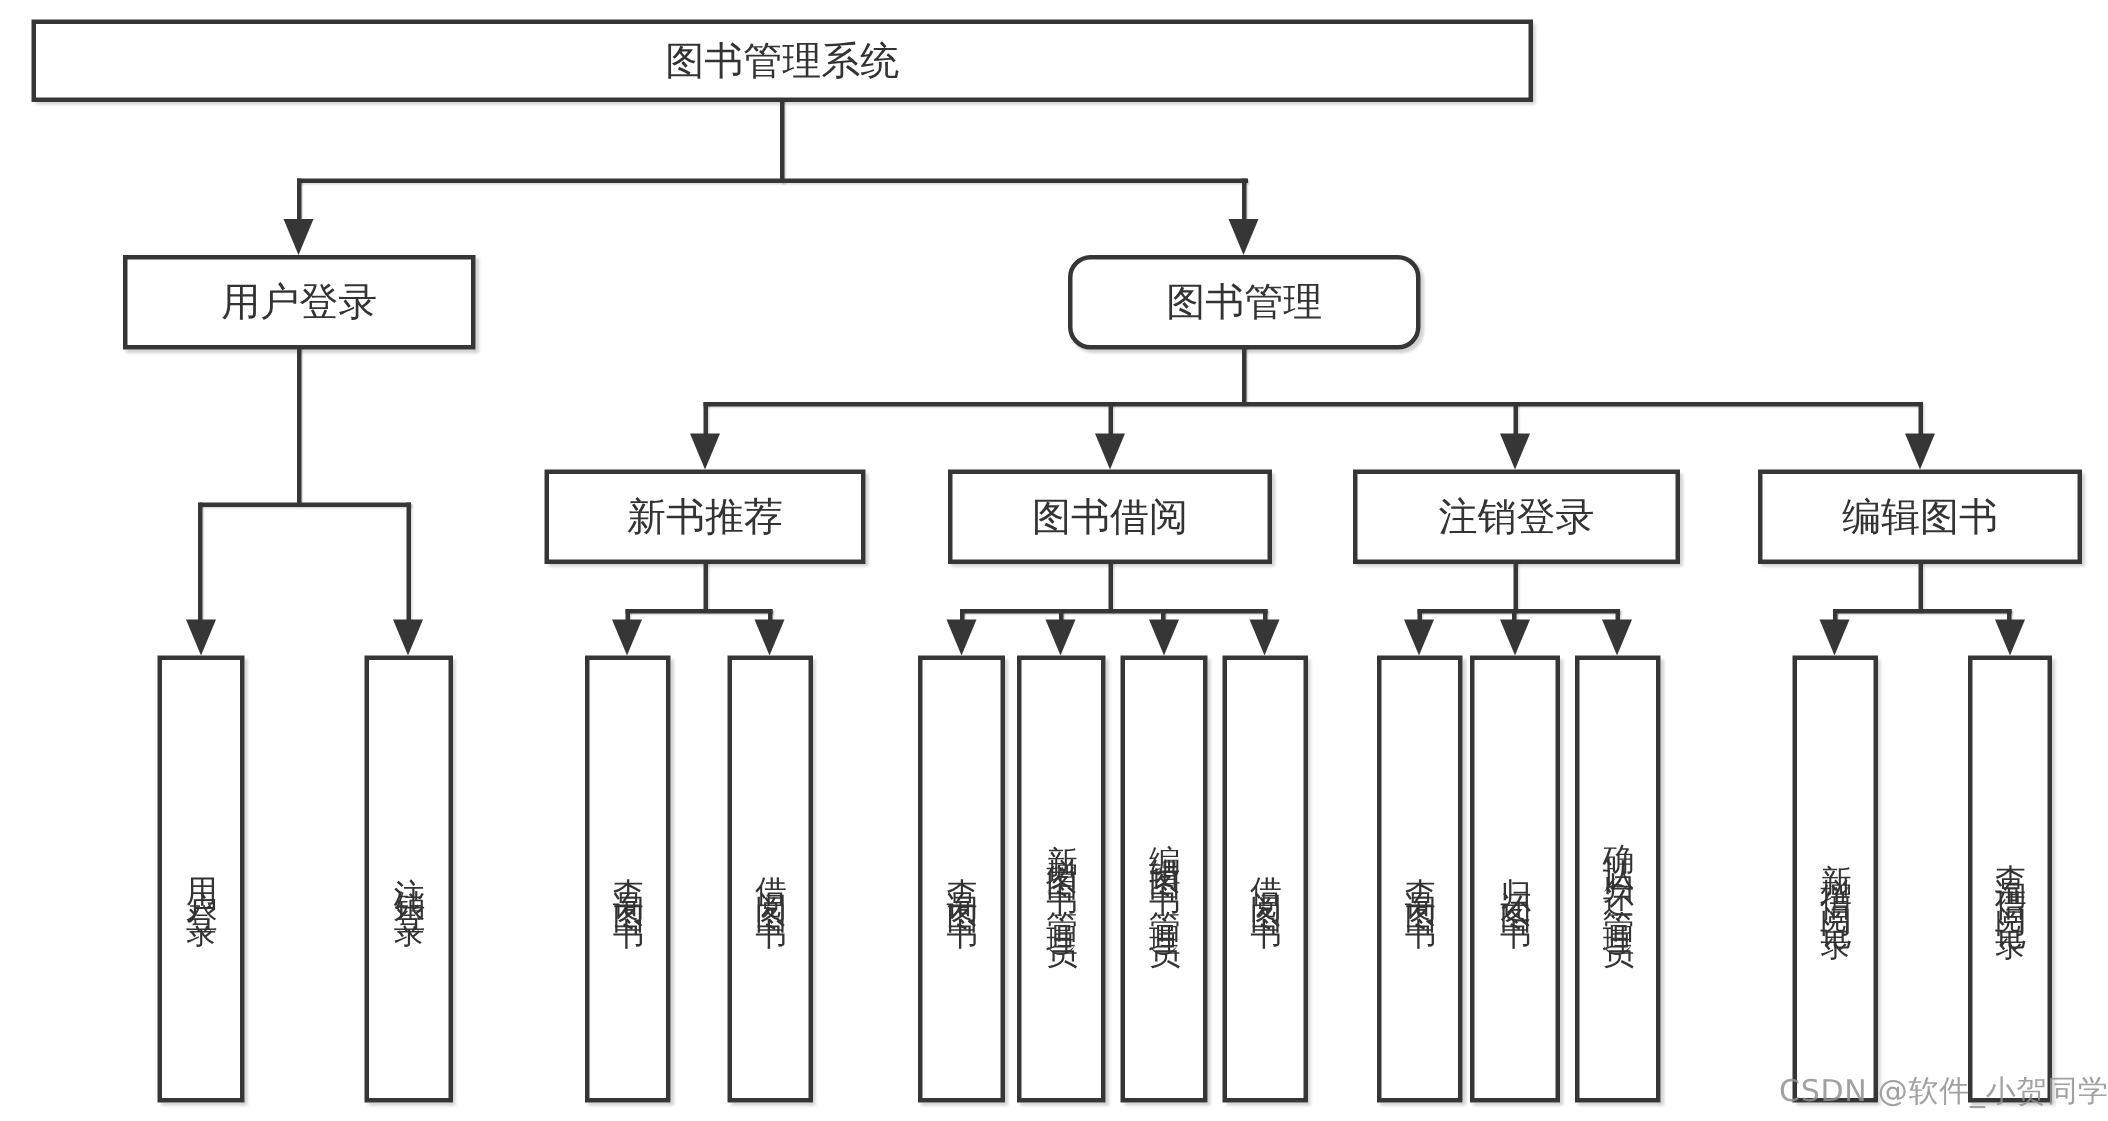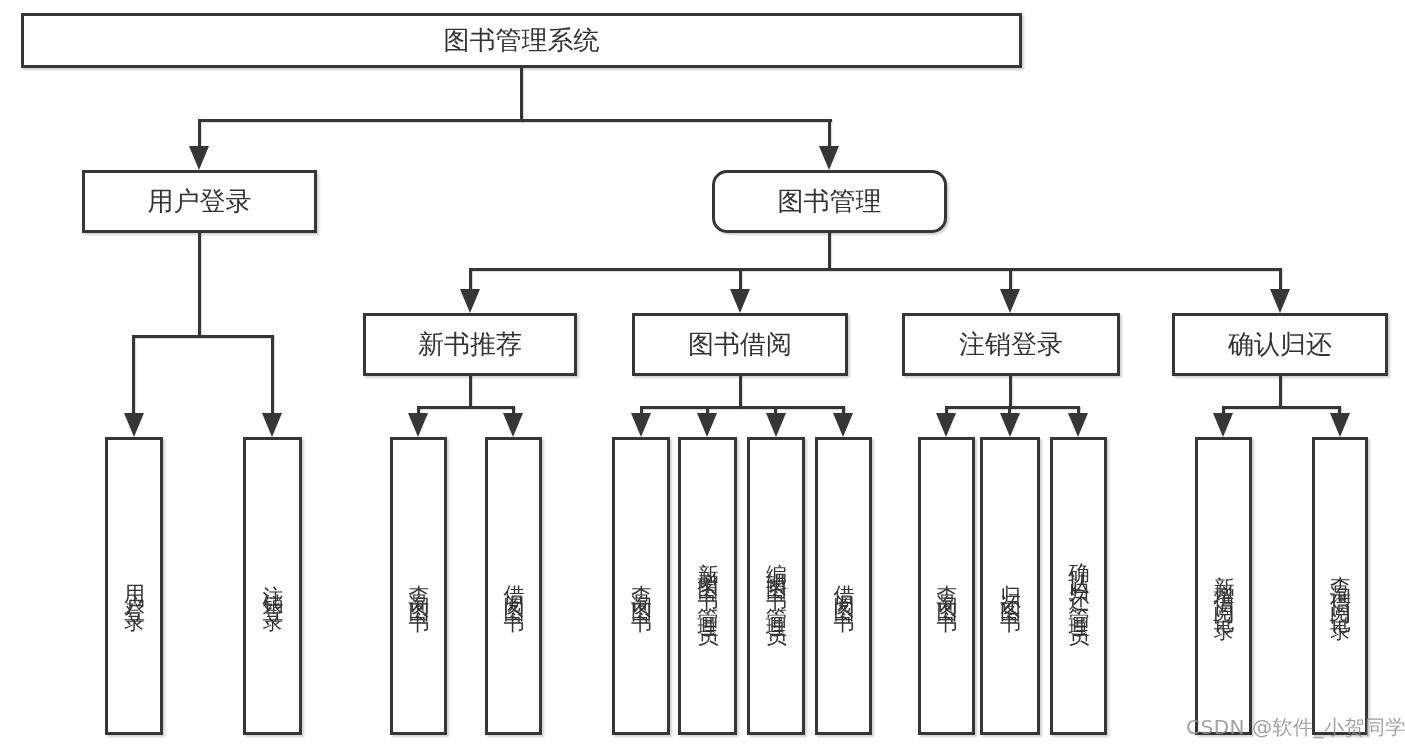--- a/index.html
+++ b/index.html
@@ -94,21 +94,21 @@
   <div class="node" style="left:632px; top:313px; width:216px; height:63px;">
     <span>图书借阅</span>
   </div>
   <div class="node" style="left:363px; top:313px; width:214px; height:63px;">
     <span>新书推荐</span>
   </div>
   <div class="node" style="left:902px; top:313px; width:218px; height:63px;">
     <span>注销登录</span>
   </div>
   <div class="node" style="left:1172px; top:313px; width:216px; height:63px;">
-    <span>确认归还</span>
+    <span>编辑图书</span>
   </div>
 
   <div class="vline" style="left:469px; top:374px; height:34px;"></div>
   <div class="hline" style="left:417px; top:406px; width:98px;"></div>
   <div class="vline" style="left:417px; top:406px; height:10px;"></div>
   <div class="arrowhead" style="left:408px; top:413px;"></div>
   <div class="vline" style="left:512px; top:406px; height:10px;"></div>
   <div class="arrowhead" style="left:503px; top:413px;"></div>
 
   <div class="vline" style="left:739px; top:374px; height:34px;"></div>

